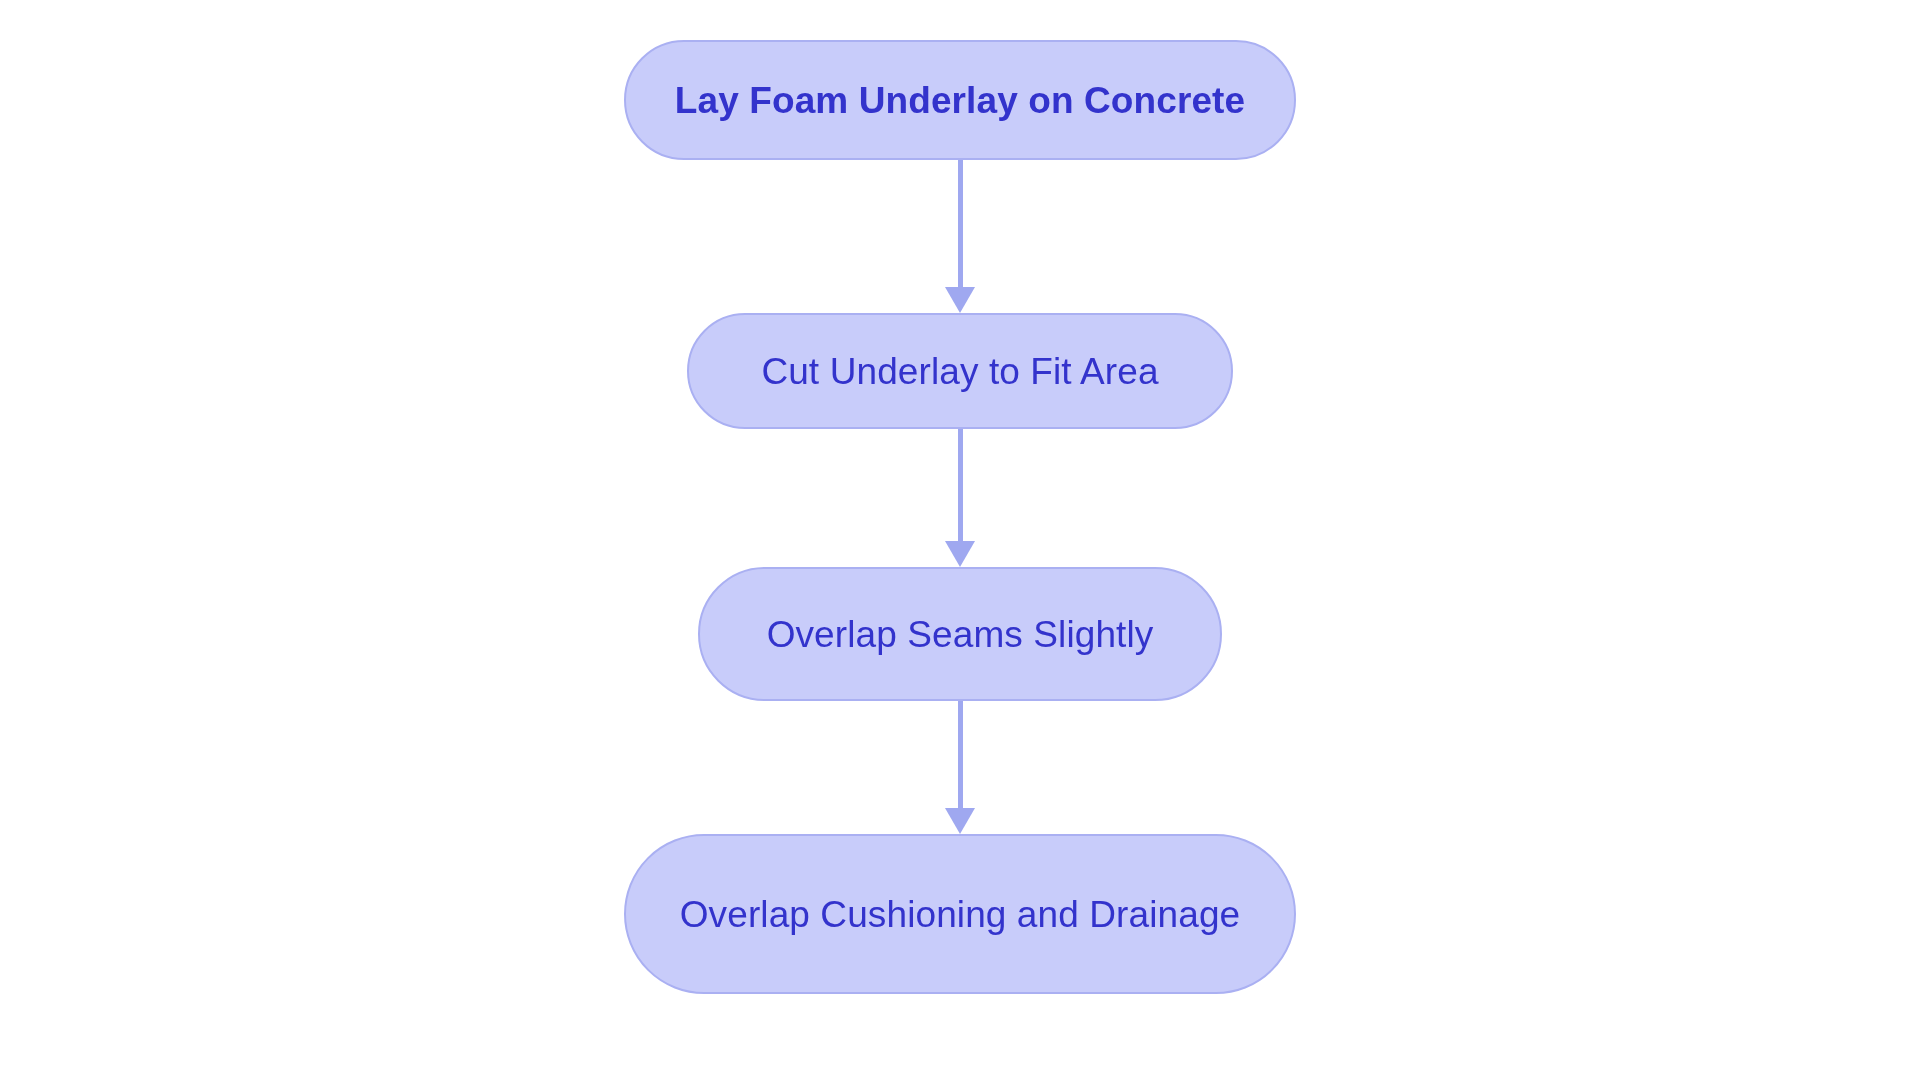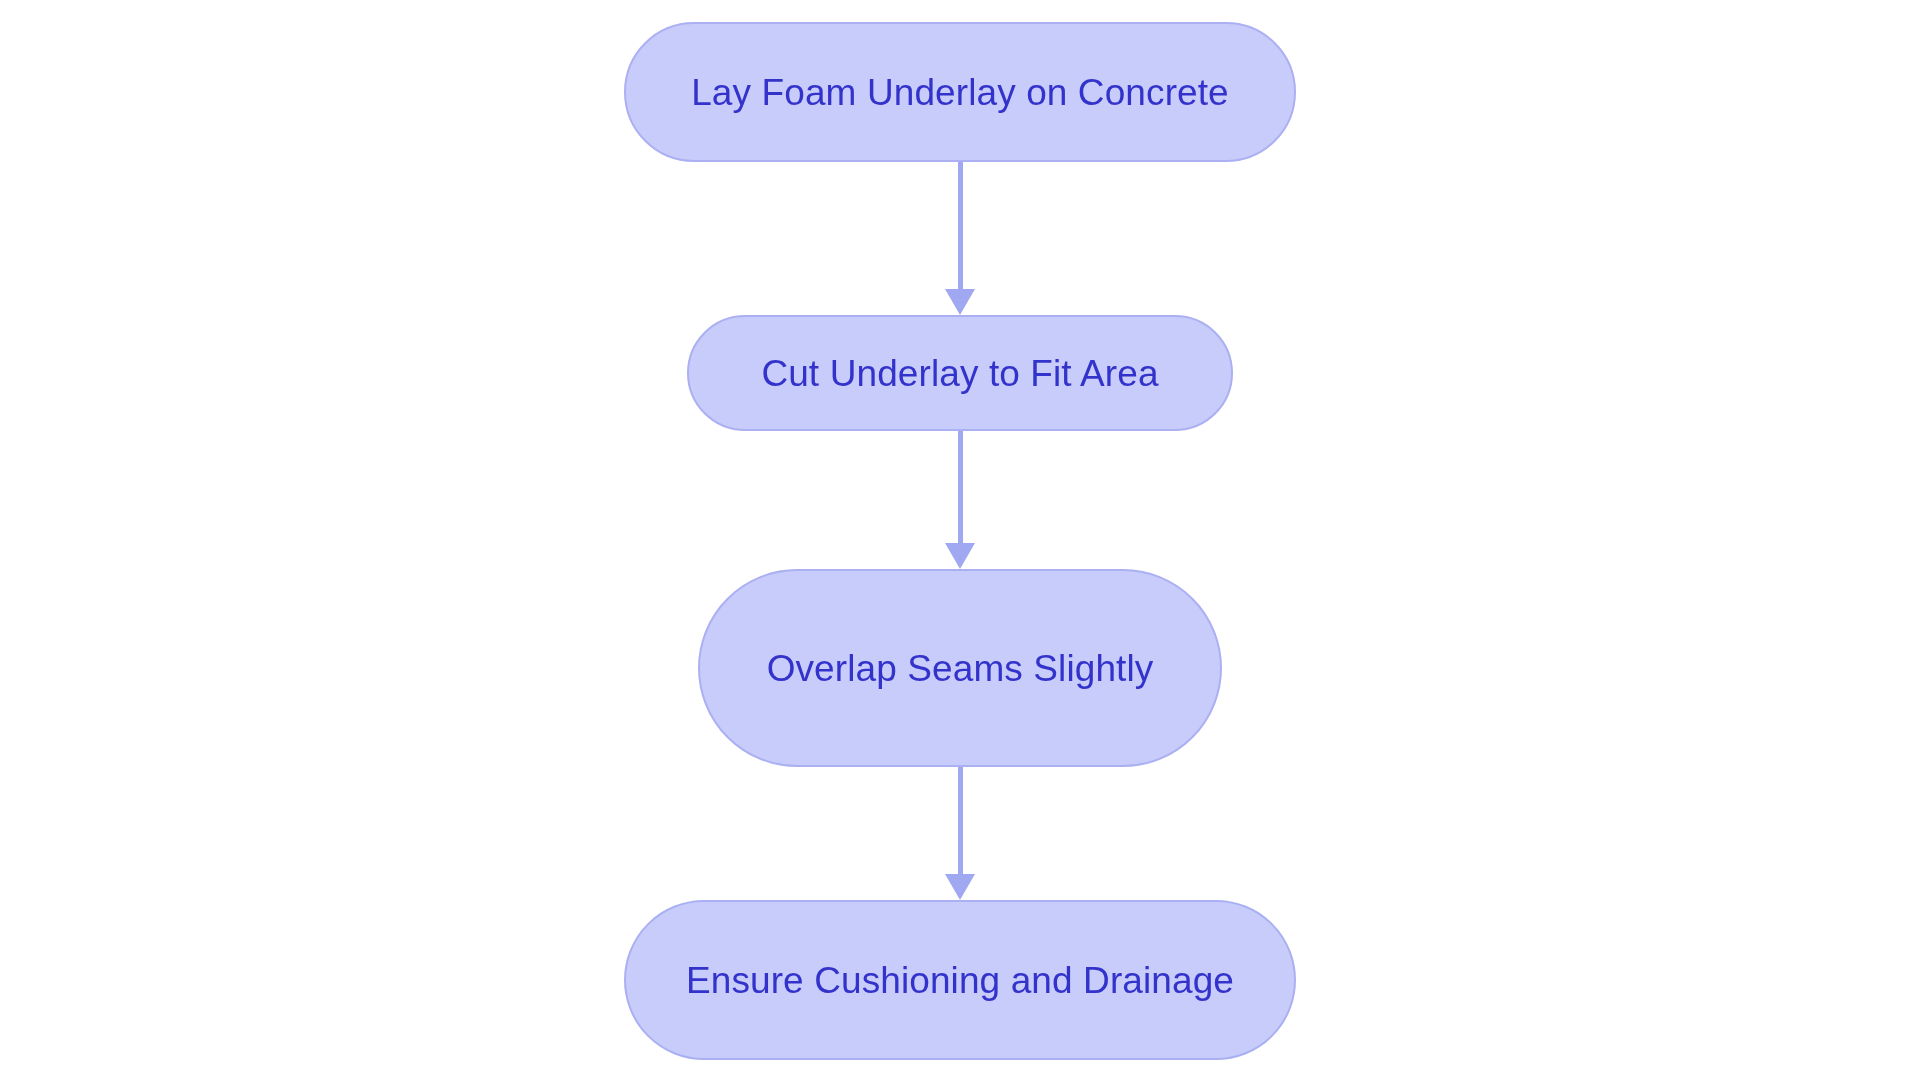--- a/index.html
+++ b/index.html
@@ -51,23 +51,23 @@
     text-align: center;
   }
 
   .node-label {
     display: block;
     padding: 0 46px;
     color: #3333cc;
   }
 
   
-  .node-1 { width: 672px; height: 140px; margin-top: 22px; }
+  .node-1 { width: 672px; height: 120px; margin-top: 40px; font-weight: bold; }
   .node-2 { width: 546px; height: 116px; }
-  .node-3 { width: 524px; height: 198px; }
+  .node-3 { width: 524px; height: 134px; }
   .node-4 { width: 672px; height: 160px; }
 
   .connector {
     position: relative;
     width: 60px;
     display: flex;
     flex-direction: column;
     align-items: center;
     justify-content: flex-start;
   }
@@ -116,17 +116,17 @@
     <div class="node node-3">
       <span class="node-label">Overlap Seams Slightly</span>
     </div>
 
     <div class="connector connector-3">
       <div class="conn-line"></div>
       <div class="conn-head"></div>
     </div>
 
     <div class="node node-4">
-      <span class="node-label">Ensure Cushioning and Drainage</span>
+      <span class="node-label">Overlap Cushioning and Drainage</span>
     </div>
 
   </div>
 </div>
 
 </body></html>

